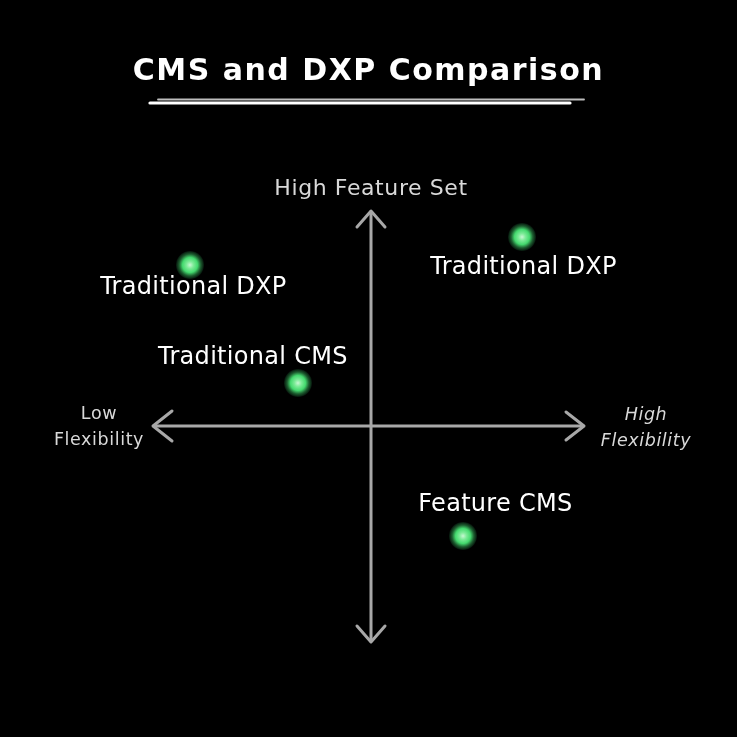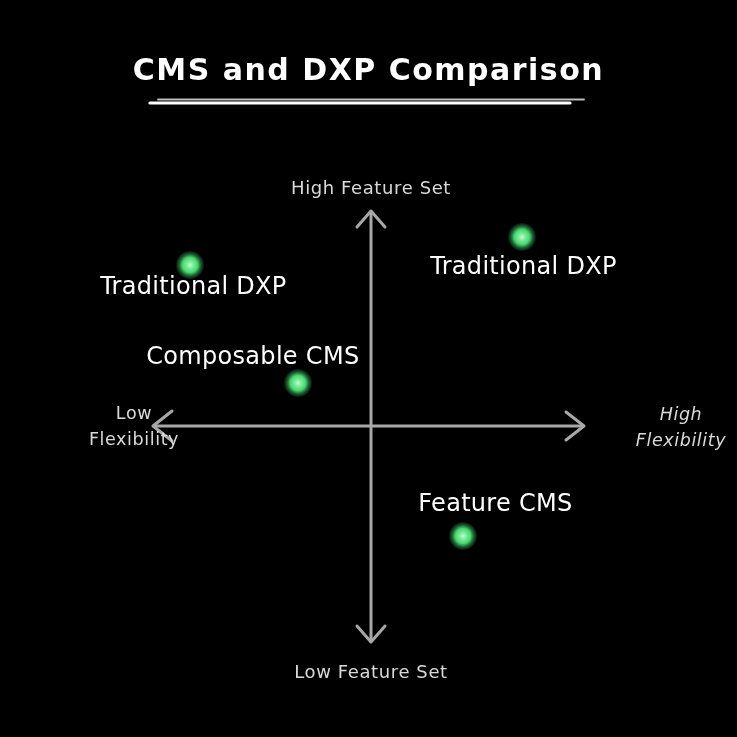--- a/index.html
+++ b/index.html
@@ -30,29 +30,28 @@
     letter-spacing:1.5px;
     white-space:nowrap;
   }
   svg.overlay{
     position:absolute;inset:0;
   }
   .axis-label{
     position:absolute;
     transform:translate(-50%,-50%);
     color:var(--axis-label-color);
-    font-size:18px;
+    font-size:22px;
     letter-spacing:.6px;
     white-space:nowrap;
   }
   .axis-label.two-line{
     font-size:17.5px;
     line-height:26px;
     text-align:center;
-    margin-left:35px;
   }
   .axis-label.y-high{left:371px;top:187px;}
   .axis-label.y-low{left:371px;top:671px;}
   .axis-label.x-low{left:99px;top:426px;}
   .axis-label.x-high{left:646px;top:427px;font-style:italic;}
   .point-dot{
     position:absolute;
     width:28px;height:28px;
     transform:translate(-50%,-50%);
     border-radius:50%;
@@ -88,36 +87,35 @@
     <line x1="155" y1="426" x2="582" y2="426" stroke="#a8a8a8" stroke-width="3" stroke-linecap="round"></line>
     <polyline points="172,411 153,426 172,441" fill="none" stroke="#a8a8a8" stroke-width="3" stroke-linecap="round" stroke-linejoin="round"></polyline>
     <polyline points="566,412 584,426 566,440" fill="none" stroke="#a8a8a8" stroke-width="3" stroke-linecap="round" stroke-linejoin="round"></polyline>
 
     <line x1="371" y1="213" x2="371" y2="640" stroke="#a8a8a8" stroke-width="3" stroke-linecap="round"></line>
     <polyline points="357,227 371,211 385,227" fill="none" stroke="#a8a8a8" stroke-width="3" stroke-linecap="round" stroke-linejoin="round"></polyline>
     <polyline points="357,626 371,642 385,626" fill="none" stroke="#a8a8a8" stroke-width="3" stroke-linecap="round" stroke-linejoin="round"></polyline>
   </svg>
 
   <div class="axis-label y-high">High Feature Set</div>
-  <div class="axis-label y-low">Low Feature Set</div>
 
   <div class="axis-label two-line x-low">
     <span>Low</span><br>
     <span>Flexibility</span>
   </div>
 
   <div class="axis-label two-line x-high">
     <span>High</span><br>
     <span>Flexibility</span>
   </div>
 
   <div id="points-layer">
       <div class="point-dot" style="left: 190.4px; top: 264.75px;"></div>
       <div class="point-label" style="left: 193.4px; top: 285.75px;">Traditional DXP</div>
       <div class="point-dot" style="left: 521.5px; top: 236.8px;"></div>
       <div class="point-label" style="left: 523.5px; top: 265.8px;">Traditional DXP</div>
       <div class="point-dot" style="left: 297.9px; top: 383px;"></div>
-      <div class="point-label" style="left: 252.9px; top: 356px;">Composable CMS</div>
+      <div class="point-label" style="left: 252.9px; top: 356px;">Traditional CMS</div>
       <div class="point-dot" style="left: 463.45px; top: 535.65px;"></div>
       <div class="point-label" style="left: 495.45px; top: 502.65px;">Feature CMS</div>
     </div>
 
 </div>
 
 </body></html>

